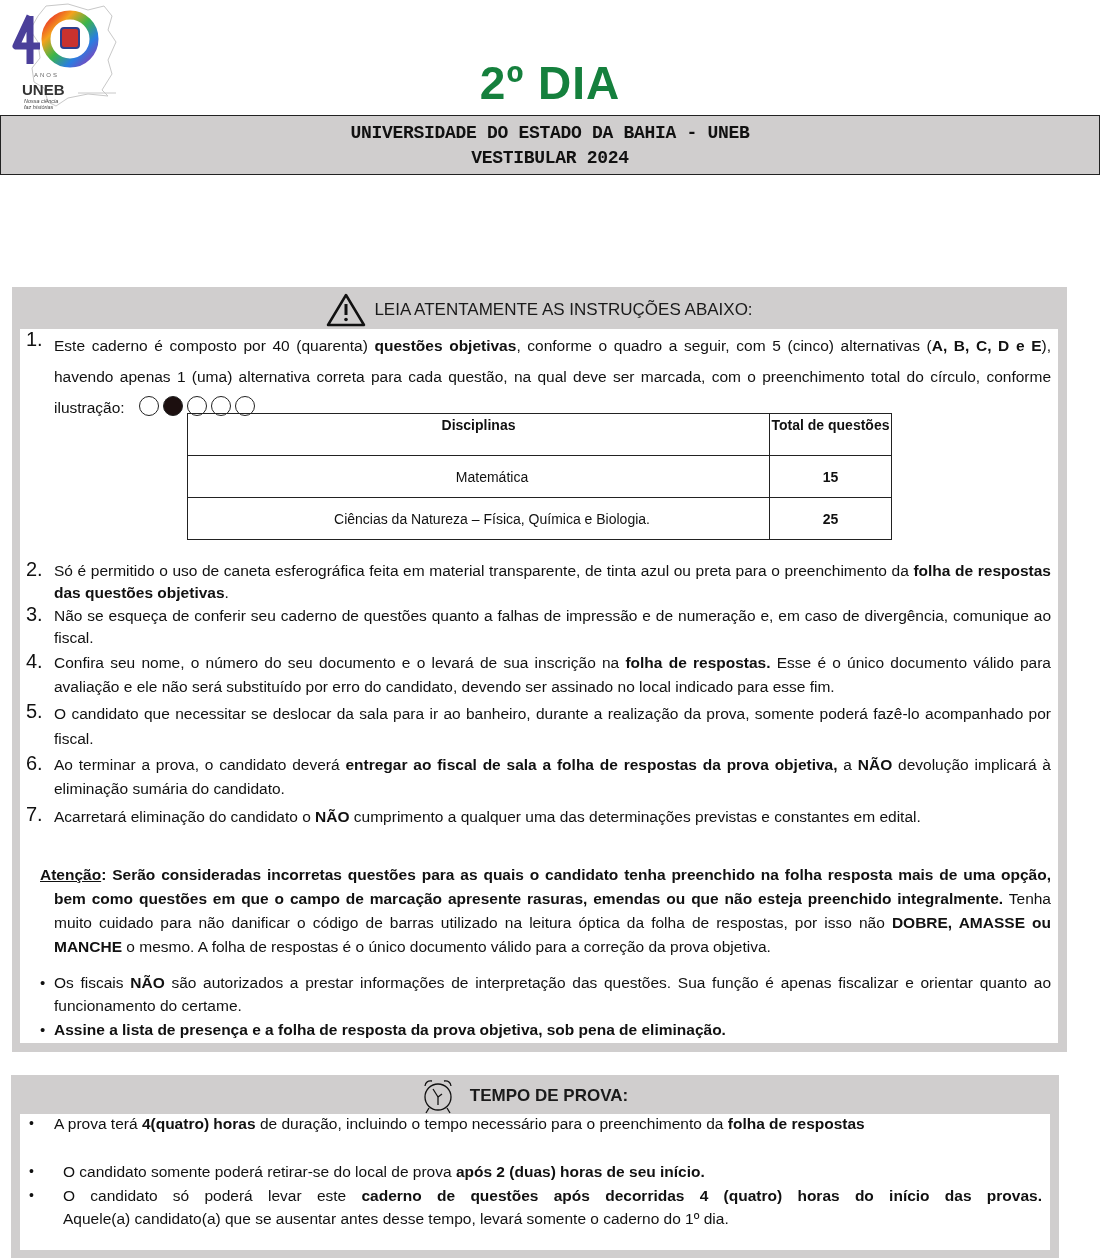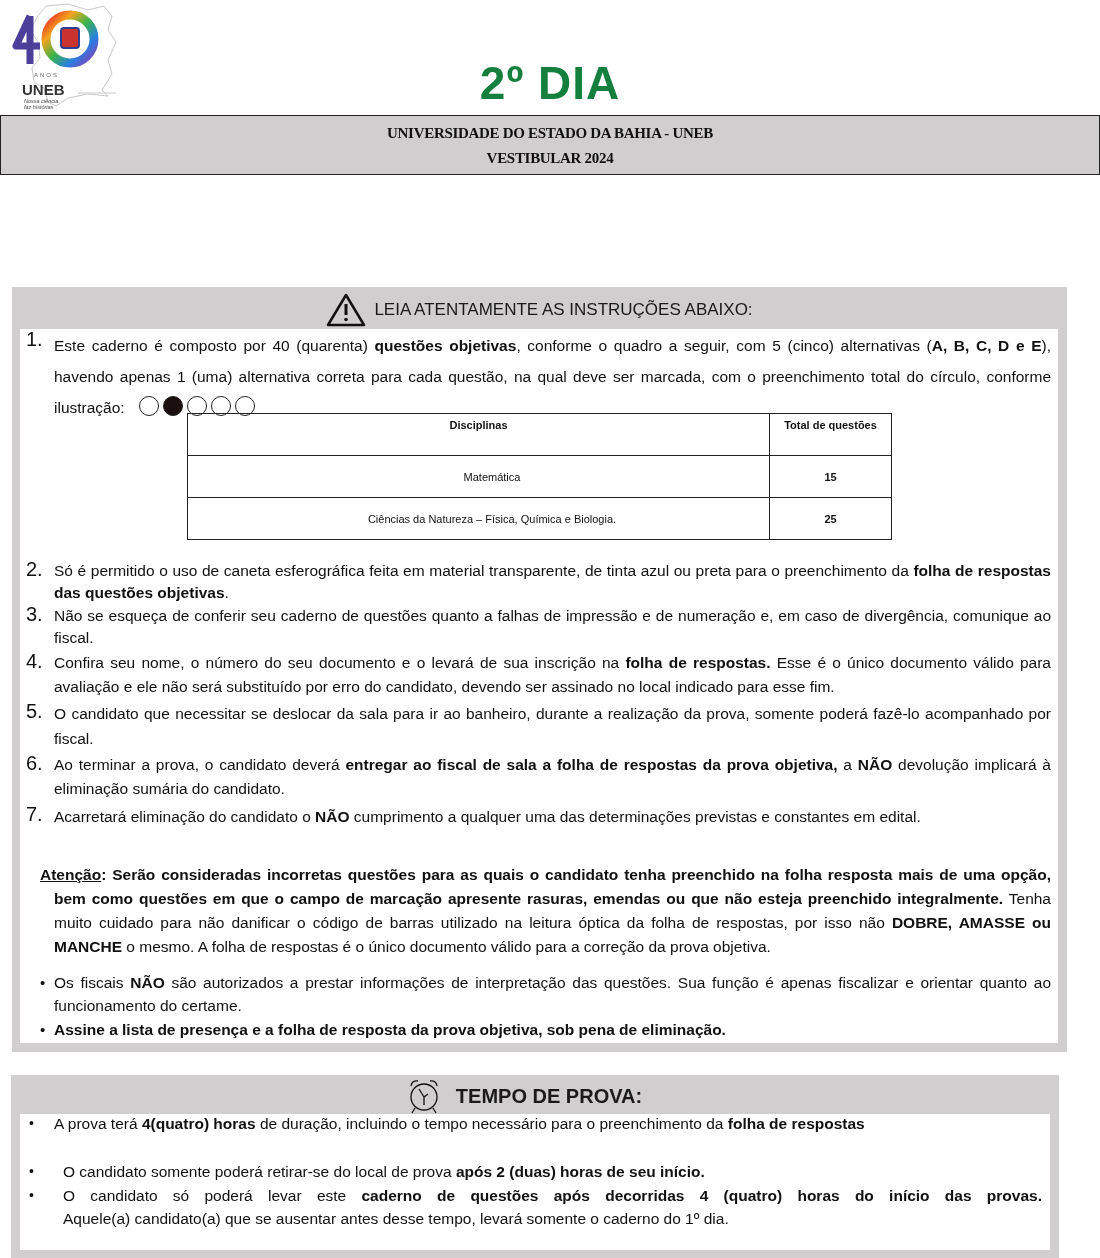--- a/index.html
+++ b/index.html
@@ -6,54 +6,54 @@
   html, body { width: 1100px; height: 1258px; background: #ffffff; overflow: hidden; }
   body { position: relative; font-family: "Liberation Sans", sans-serif; color: #111; }
 
   .logo { position: absolute; left: 8px; top: 2px; width: 110px; height: 108px; }
 
   .day-title { position: absolute; left: 0; width: 1100px; top: 56px; text-align: center;
     font-family: "Liberation Sans", sans-serif; font-weight: bold; font-size: 46px; color: #15803d; letter-spacing: 1px; }
 
   .header-box { position: absolute; left: 0; top: 115px; width: 1100px; height: 60px;
     background: #d0cece; border: 1.5px solid #222; text-align: center; padding-top: 5px; }
-  .header-box div { font-family: Liberation Serif, serif; font-weight: bold; font-size: 15px; line-height: 25px; color: #111; letter-spacing: -0.3px; }
+  .header-box div { font-family: Liberation Mono, monospace; font-weight: bold; font-size: 18px; line-height: 25px; color: #111; letter-spacing: -0.3px; }
 
   .box1 { position: absolute; left: 12px; top: 287px; width: 1055px; height: 765px; background: #d0cece; }
   .box1-title { position: absolute; left: 0; top: 4px; width: 100%; height: 38px; display: flex; justify-content: center; align-items: center; gap: 8px; }
   .box1-title span.txt { font-weight: normal; font-size: 17px; color: #1a1a1a; }
   .box1-inner { position: absolute; left: 8px; top: 42px; width: 1038px; height: 714px; background: #fff; }
 
   .item { position: absolute; left: 0; width: 1031px; font-size: 15.5px; line-height: 23px; text-align: justify; color: #111; }
   .item .num { position: absolute; left: 6px; top: -2px; font-size: 20px; }
   .item .body { margin-left: 34px; }
   .just-line { text-align-last: justify; }
 
   .circles { display: inline-flex; gap: 4px; vertical-align: middle; margin-left: 10px; position: relative; top: -3px; }
   .circle { width: 20px; height: 20px; border: 1.5px solid #222; border-radius: 50%; display: inline-block; background: #fff; }
   .circle.filled { background: #1c0f0f; }
 
-  table.disc { position: absolute; left: 167px; top: 84px; width: 705px; border-collapse: collapse; font-size: 11px; }
+  table.disc { position: absolute; left: 167px; top: 84px; width: 705px; border-collapse: collapse; font-size: 14px; }
   table.disc td, table.disc th { border: 1px solid #222; }
   table.disc th { font-weight: bold; height: 42px; vertical-align: top; padding-top: 1px; line-height: 20px; }
   table.disc td { height: 42px; }
   table.disc td.name { padding-left: 27px; text-align: center; }
   table.disc td.val { text-align: center; font-weight: bold; }
   table.disc .col2 { width: 122px; }
 
   .attn { position: absolute; left: 20px; top: 534px; width: 1011px; font-size: 15.5px; line-height: 24px; text-align: justify; }
   .attn .u { text-decoration: underline; font-weight: bold; }
   .attn-body { padding-left: 14px; text-indent: -14px; }
   .bullet-item { position: absolute; left: 20px; width: 1011px; font-size: 15.5px; line-height: 23px; text-align: justify; }
   .bullet-item .dot { position: absolute; left: 0; top: 0; font-size: 15px; }
   .bullet-item .body { margin-left: 14px; }
 
   .box2 { position: absolute; left: 11px; top: 1075px; width: 1048px; height: 183px; background: #d0cece; }
   .box2-title { position: absolute; left: 0; top: 2px; width: 100%; height: 38px; display: flex; justify-content: center; align-items: center; gap: 14px; padding-right: 22px; }
-  .box2-title span.txt { font-weight: bold; font-size: 20px; color: #1a1a1a; }
+  .box2-title span.txt { font-weight: bold; font-size: 17px; color: #1a1a1a; }
   .box2-inner { position: absolute; left: 9px; top: 39px; width: 1030px; height: 136px; background: #fff; }
   .t-item { position: absolute; left: 0; width: 1022px; font-size: 15.5px; line-height: 23px; text-align: justify; font-family: "Liberation Sans", sans-serif; }
   .t-item .dot { position: absolute; left: 9px; top: 0; font-size: 14px; }
   .t-item .body { margin-left: 34px; }
   .t-item .body2 { margin-left: 43px; }
   b { font-weight: bold; }
 </style>
 </head>
 <body>
 

